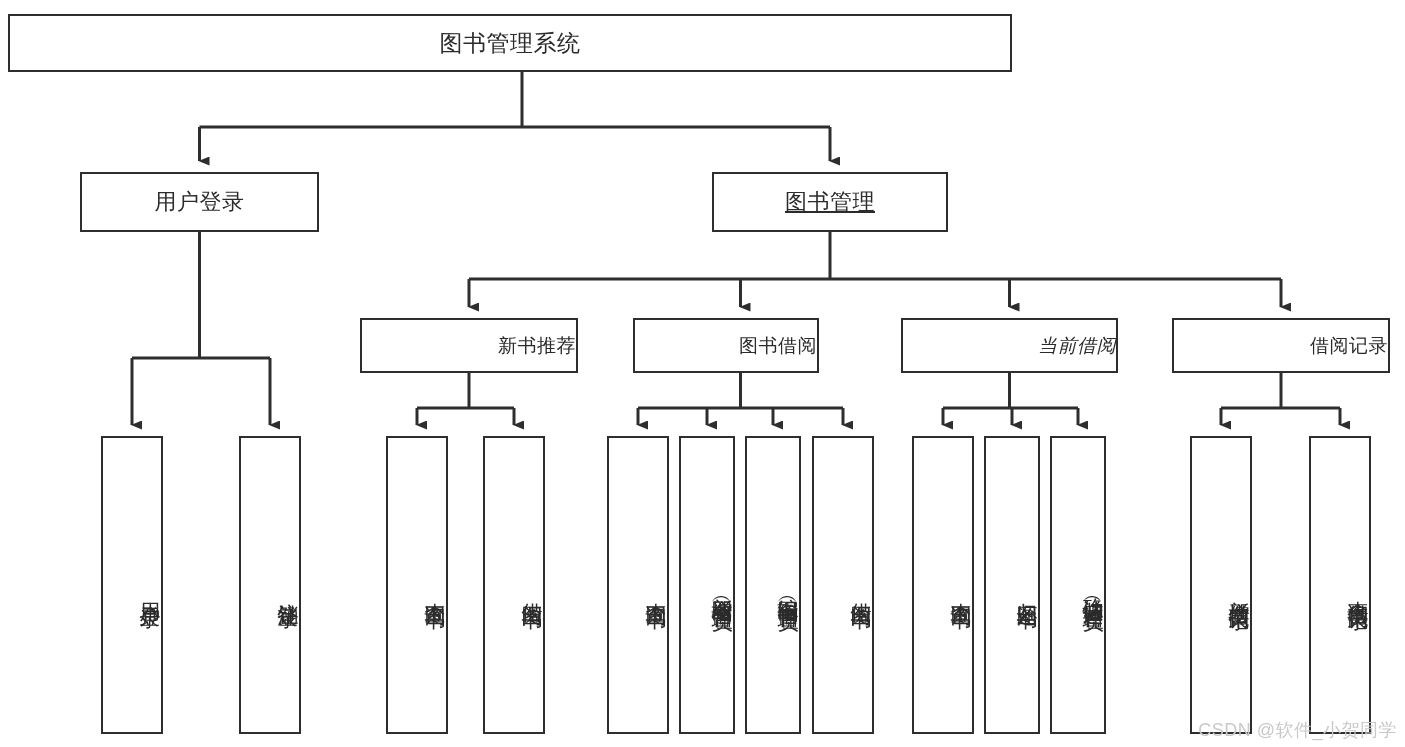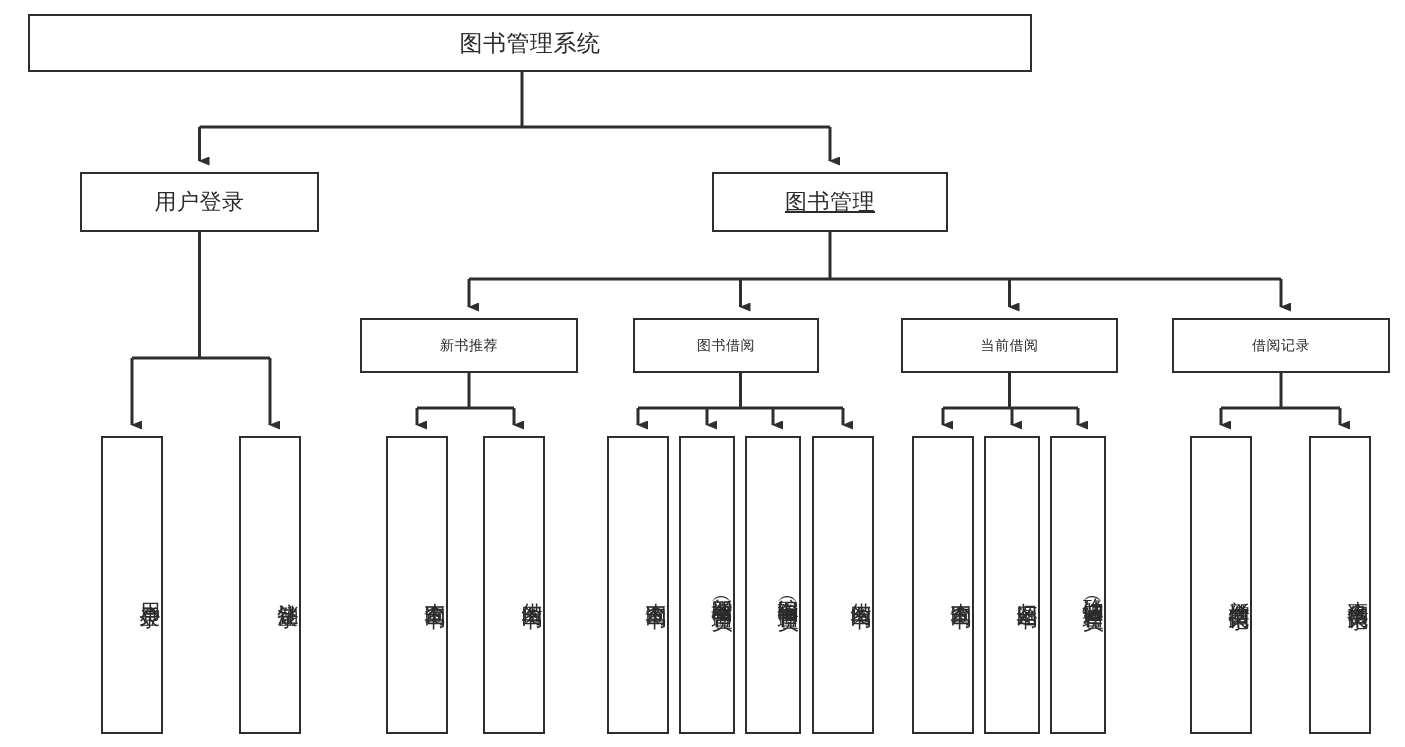--- a/index.html
+++ b/index.html
@@ -37,21 +37,22 @@
     color: #2b2b2b;
     letter-spacing: 0.5px;
   }
   .node.level0 {
     font-size: 23px;
   }
   .node.level1 {
     font-size: 22px;
   }
   .node.level2 {
-    font-size: 14px;
+    font-size: 19px;
+    justify-content: flex-end;
   }
   .node.leaf {
     font-size: 21px;
     writing-mode: vertical-rl;
     text-orientation: upright;
     align-items: flex-start;
     justify-content: center;
     padding-top: 10px;
     line-height: 1.04;
     letter-spacing: 2px;
@@ -116,36 +117,36 @@
         <path d="M 1012 408 L 1012 425" marker-end="url(#arrowhead)"></path>
         <path d="M 1078 408 L 1078 425" marker-end="url(#arrowhead)"></path>
         <path d="M 1281 373 L 1281 408"></path>
         <path d="M 1221 408 L 1340 408"></path>
         <path d="M 1221 408 L 1221 425" marker-end="url(#arrowhead)"></path>
         <path d="M 1340 408 L 1340 425" marker-end="url(#arrowhead)"></path>
       </g>
   </svg>
 
   <div id="nodes-layer">
-      <div class="node level0" style="left: 28px; top: 14px; width: 1004px; height: 58px;">
+      <div class="node level0" style="left: 8px; top: 14px; width: 1004px; height: 58px;">
         <span class="node-label">图书管理系统</span>
       </div>
       <div class="node level1" style="left: 80px; top: 172px; width: 239px; height: 60px;">
         <span class="node-label">用户登录</span>
       </div>
       <div class="node level1" style="left: 712px; top: 172px; width: 236px; height: 60px; text-decoration: underline;">
         <span class="node-label">图书管理</span>
       </div>
       <div class="node level2" style="left: 360px; top: 318px; width: 218px; height: 55px;">
         <span class="node-label">新书推荐</span>
       </div>
       <div class="node level2" style="left: 633px; top: 318px; width: 186px; height: 55px;">
         <span class="node-label">图书借阅</span>
       </div>
-      <div class="node level2" style="left: 901px; top: 318px; width: 217px; height: 55px;">
+      <div class="node level2" style="left: 901px; top: 318px; width: 217px; height: 55px; font-style: italic;">
         <span class="node-label">当前借阅</span>
       </div>
       <div class="node level2" style="left: 1172px; top: 318px; width: 218px; height: 55px;">
         <span class="node-label">借阅记录</span>
       </div>
       <div class="node level3 leaf" style="left: 101px; top: 436px; width: 62px; height: 298px;">
         <span class="node-label">用户登录</span>
       </div>
       <div class="node level3 leaf" style="left: 239px; top: 436px; width: 62px; height: 298px;">
         <span class="node-label">注销登录</span>
@@ -178,13 +179,14 @@
         <span class="node-label">确认归还（管理员）</span>
       </div>
       <div class="node level3 leaf" style="left: 1190px; top: 436px; width: 62px; height: 298px;">
         <span class="node-label">新增借阅记录</span>
       </div>
       <div class="node level3 leaf" style="left: 1309px; top: 436px; width: 62px; height: 298px;">
         <span class="node-label">查询借阅记录</span>
       </div>
     </div>
 
+  <div id="watermark">CSDN @软件_小贺同学</div>
 </div>
 
 </body></html>

